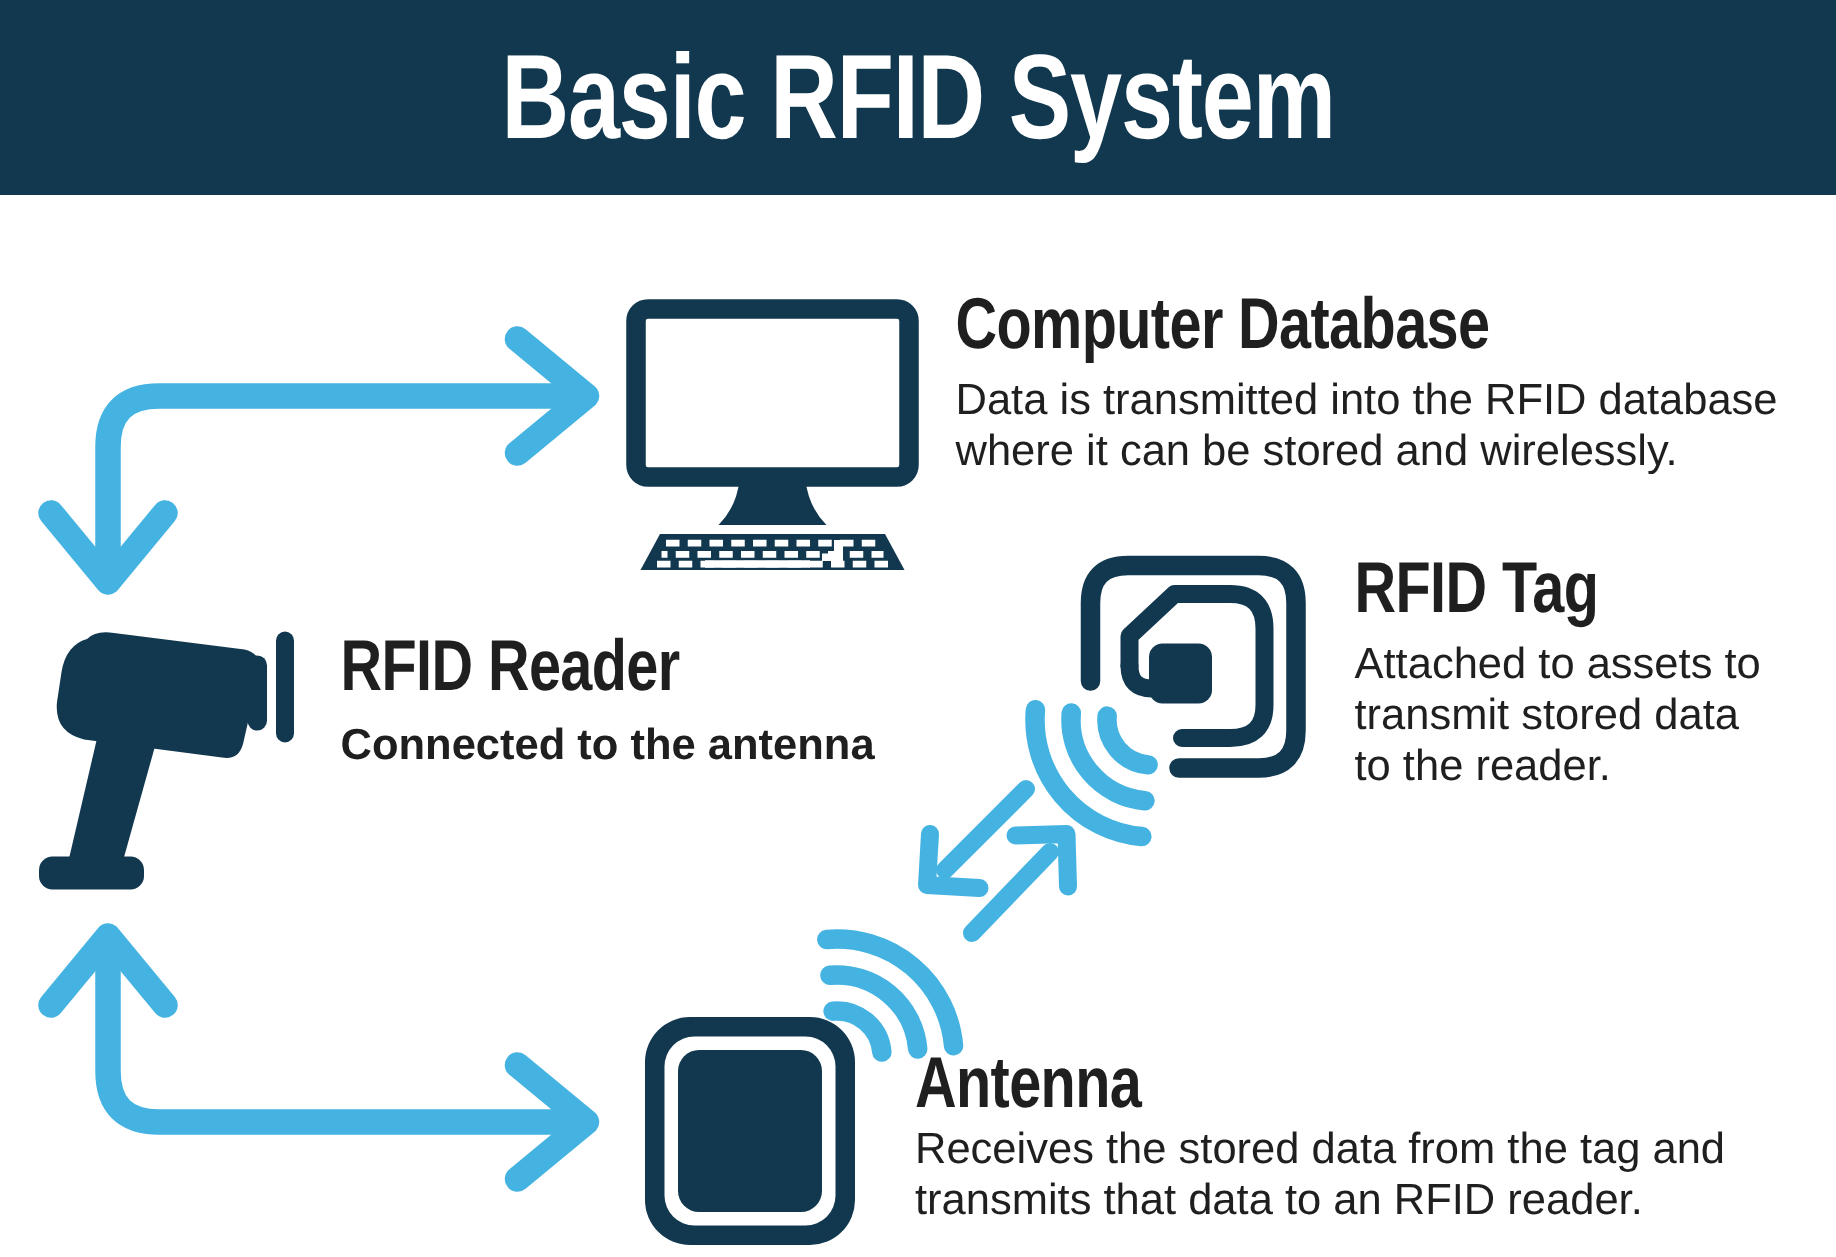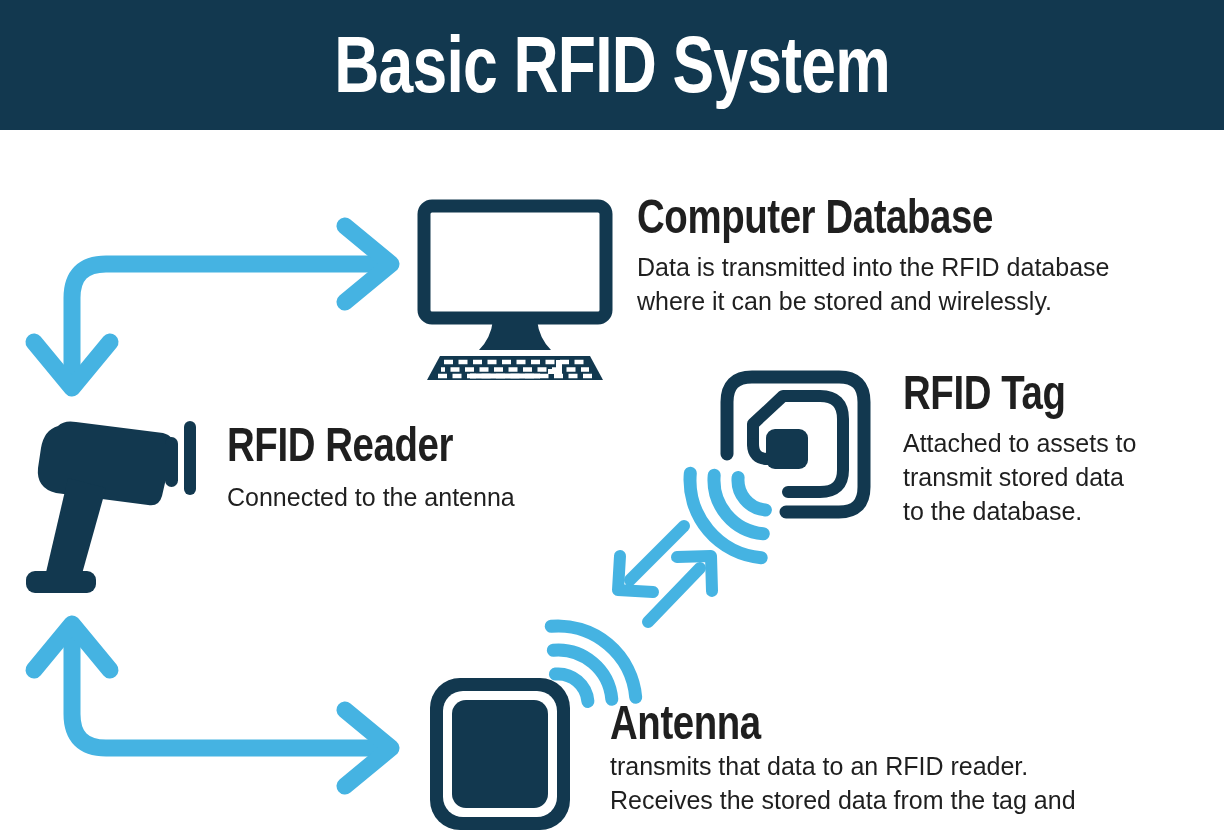--- a/index.html
+++ b/index.html
@@ -24,27 +24,27 @@
   .white-fill{fill:#ffffff;}
   .navy-stroke{stroke:var(--navy,#12384F);fill:none;stroke-linecap:round;stroke-linejoin:round;}
   .blue-stroke{stroke:var(--blue,#45B3E2);fill:none;stroke-linecap:round;stroke-linejoin:round;}
   
   .node-title{
     position:absolute;font-size:48px;font-weight:bold;line-height:1;
     color:var(--text,#1F1F1F);transform:scaleX(0.8);transform-origin:0 0;
     white-space:nowrap;letter-spacing:-0.5px;
   }
   .node-desc{
-    position:absolute;font-size:25px;color:var(--text,#1F1F1F);line-height:34px;
+    position:absolute;font-size:29px;color:var(--text,#1F1F1F);line-height:34px;
   }
   .node-desc div{white-space:nowrap;}
   .t-computer{left:637px;top:193px;}
   .d-computer{left:637px;top:250px;}
   .t-reader{left:227px;top:421px;}
-  .d-reader{left:227px;top:480px;}
+  .d-reader{left:227px;top:480px;font-weight:bold;}
   .t-tag{left:903px;top:369px;}
   .d-tag{left:903px;top:426px;}
   .t-antenna{left:610px;top:699px;}
   .d-antenna{left:610px;top:749px;}
 </style>
 </head>
 <body>
 
 <div class="canvas">
 
@@ -126,22 +126,22 @@
 
   <div class="node-title t-reader">RFID Reader</div>
   <div class="node-desc d-reader">
     <div>Connected to the antenna</div>
   </div>
 
   <div class="node-title t-tag">RFID Tag</div>
   <div class="node-desc d-tag">
     <div>Attached to assets to</div>
     <div>transmit stored data</div>
-    <div>to the database.</div>
+    <div>to the reader.</div>
   </div>
 
   <div class="node-title t-antenna">Antenna</div>
   <div class="node-desc d-antenna">
+    <div>Receives the stored data from the tag and</div>
     <div>transmits that data to an RFID reader.</div>
-    <div>Receives the stored data from the tag and</div>
   </div>
 
 </div>
 
 </body></html>

